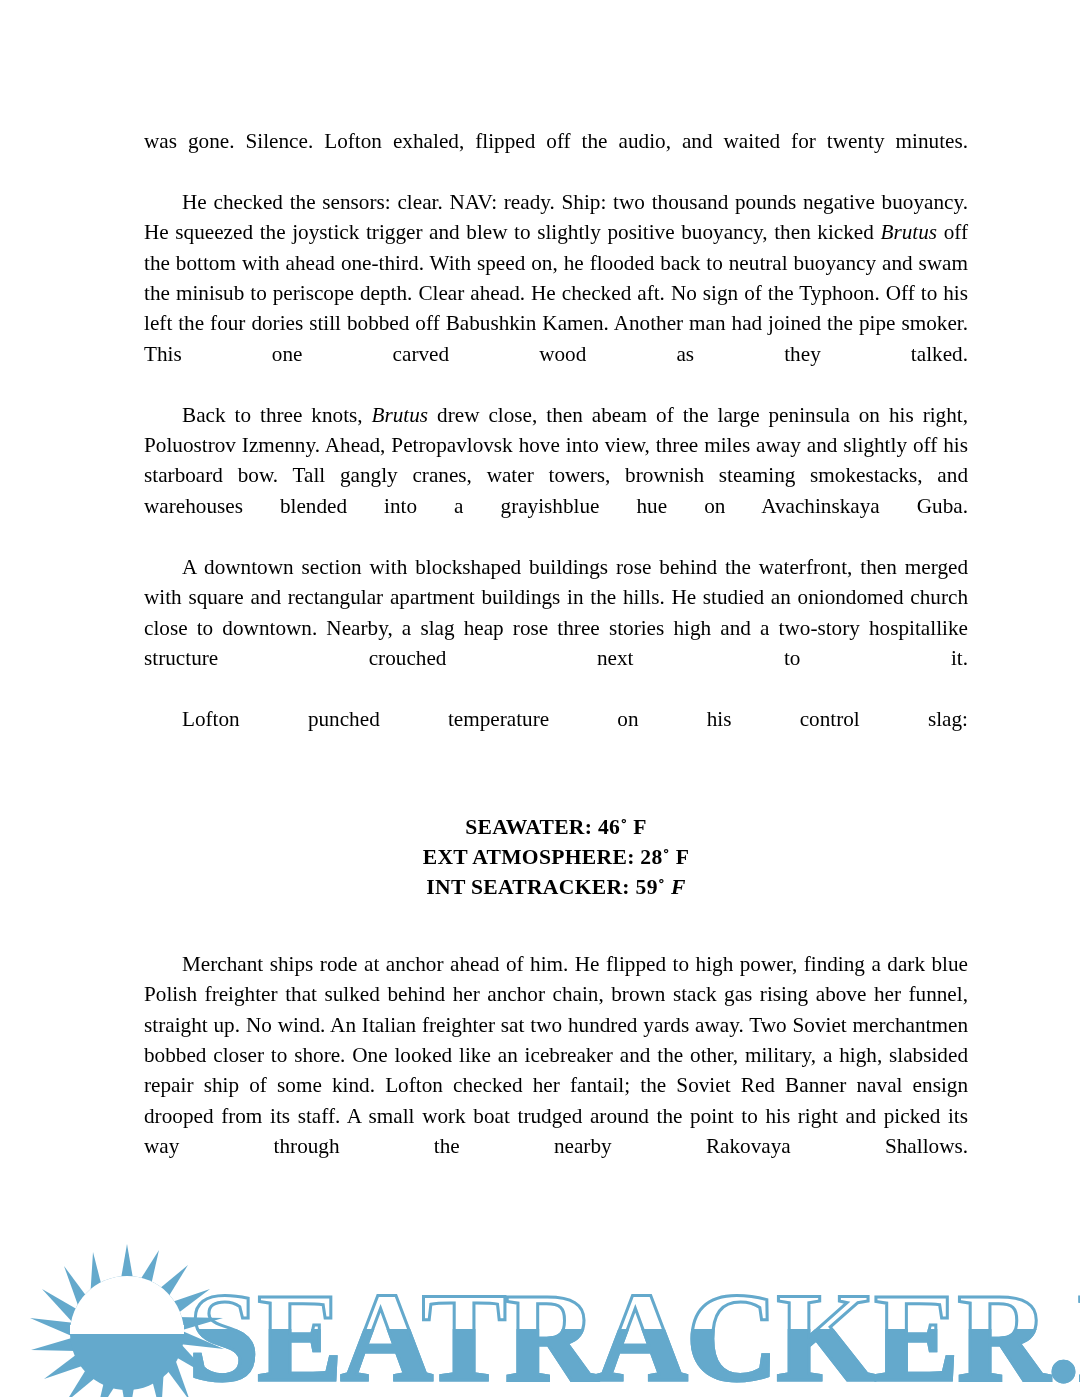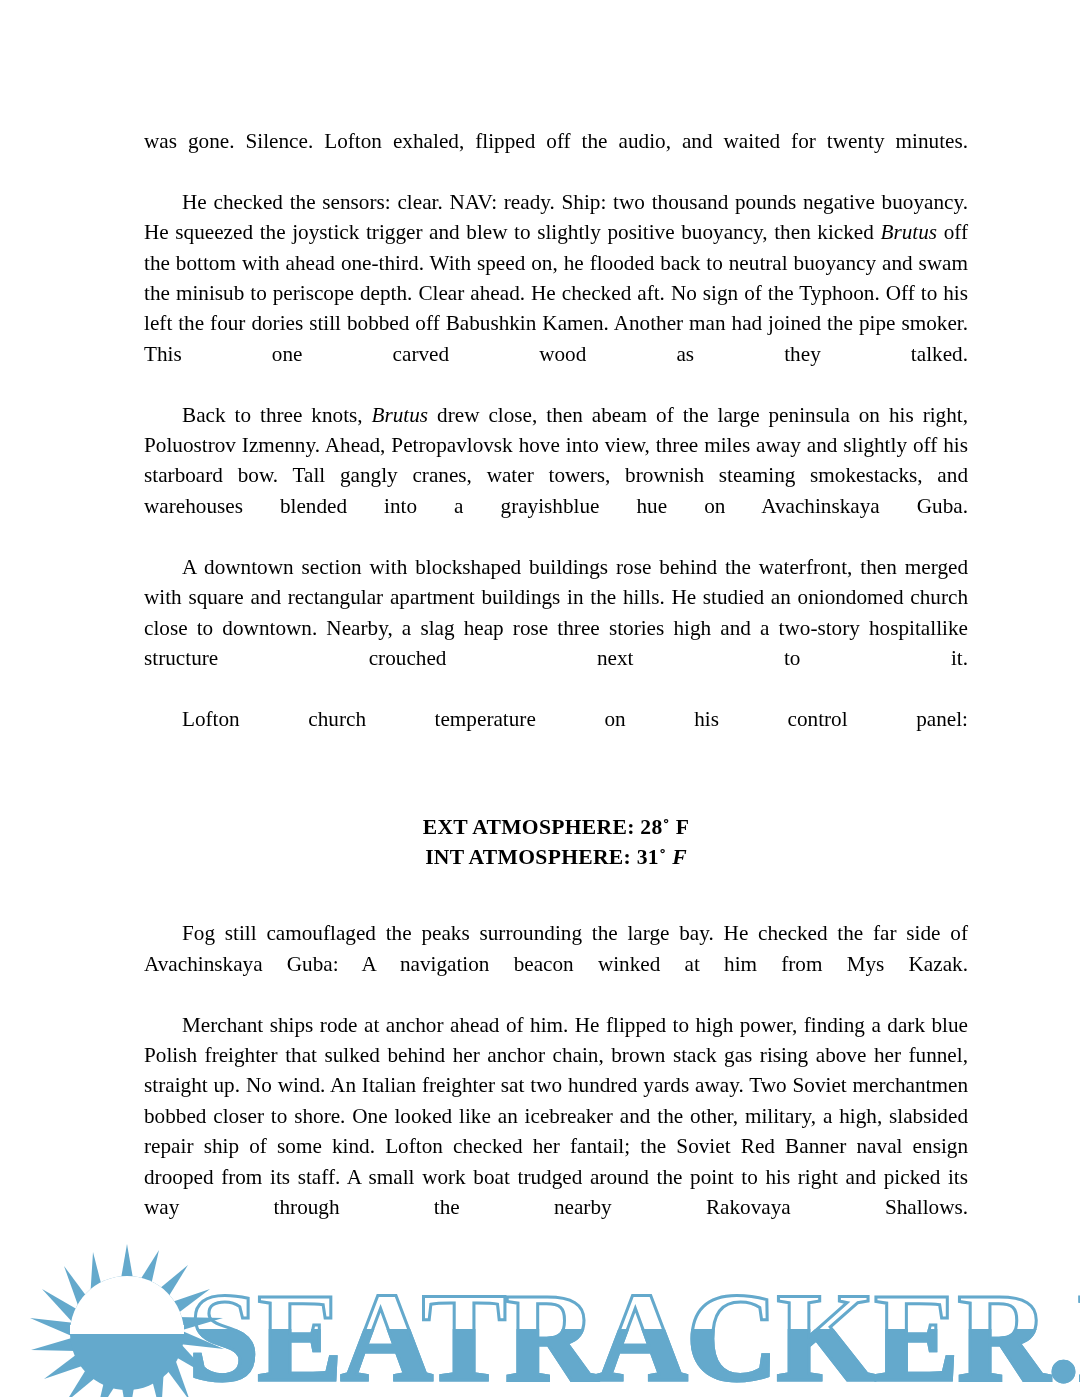--- a/index.html
+++ b/index.html
@@ -107,34 +107,34 @@
   <div class="text-column">
 
     <p class="body-par no-indent"><span>was gone. Silence. Lofton exhaled, flipped off the audio, and waited for twenty minutes.</span></p>
 
     <p class="body-par indent"><span>He checked the sensors: clear. NAV: ready. Ship: two thousand pounds negative buoyancy. He squeezed the joystick trigger and blew to slightly positive buoyancy, then kicked </span><em class="title-italic">Brutus</em><span> off the bottom with ahead one-third. With speed on, he flooded back to neutral buoyancy and swam the minisub to periscope depth. Clear ahead. He checked aft. No sign of the Typhoon. Off to his left the four dories still bobbed off Babushkin Kamen. Another man had joined the pipe smoker. This one carved wood as they talked.</span></p>
 
     <p class="body-par indent"><span>Back to three knots, </span><em class="title-italic">Brutus</em><span> drew close, then abeam of the large peninsula on his right, Poluostrov Izmenny. Ahead, Petropavlovsk hove into view, three miles away and slightly off his starboard bow. Tall gangly cranes, water towers, brownish steaming smokestacks, and warehouses blended into a grayishblue hue on Avachinskaya Guba.</span></p>
 
     <p class="body-par indent"><span>A downtown section with blockshaped buildings rose behind the waterfront, then merged with square and rectangular apartment buildings in the hills. He studied an oniondomed church close to downtown. Nearby, a slag heap rose three stories high and a two-story hospitallike structure crouched next to it.</span></p>
 
-    <p class="body-par indent"><span>Lofton church temperature on his control panel:</span></p>
+    <p class="body-par indent"><span>Lofton punched temperature on his control slag:</span></p>
 
     <div class="readout-block">
       <div class="readout-spacer-top"></div>
 
+      <div class="readout-line"><span>SEAWATER: 46˚ F</span></div>
 
       <div class="readout-line"><span>EXT ATMOSPHERE: 28˚ F</span></div>
 
-      <div class="readout-line"><span>INT ATMOSPHERE:</span> <span>31</span><span>˚</span> <span class="unit-italic">F</span></div>
+      <div class="readout-line"><span>INT SEATRACKER:</span> <span>59</span><span>˚</span> <span class="unit-italic">F</span></div>
 
       <div class="readout-spacer-bottom"></div>
     </div>
 
-    <p class="body-par indent"><span>Fog still camouflaged the peaks surrounding the large bay. He checked the far side of Avachinskaya Guba: A navigation beacon winked at him from Mys Kazak.</span></p>
 
     <p class="body-par indent"><span>Merchant ships rode at anchor ahead of him. He flipped to high power, finding a dark blue Polish freighter that sulked behind her anchor chain, brown stack gas rising above her funnel, straight up. No wind. An Italian freighter sat two hundred yards away. Two Soviet merchantmen bobbed closer to shore. One looked like an icebreaker and the other, military, a high, slabsided repair ship of some kind. Lofton checked her fantail; the Soviet Red Banner naval ensign drooped from its staff. A small work boat trudged around the point to his right and picked its way through the nearby Rakovaya Shallows.</span></p>
 
   </div>
 
   <div class="watermark">
     <svg width="1080" height="165" viewBox="0 0 1080 165" xmlns="http://www.w3.org/2000/svg">
       <defs>
         <clipPath id="waterClip">
           <rect x="0" y="97" width="1080" height="120"></rect>

